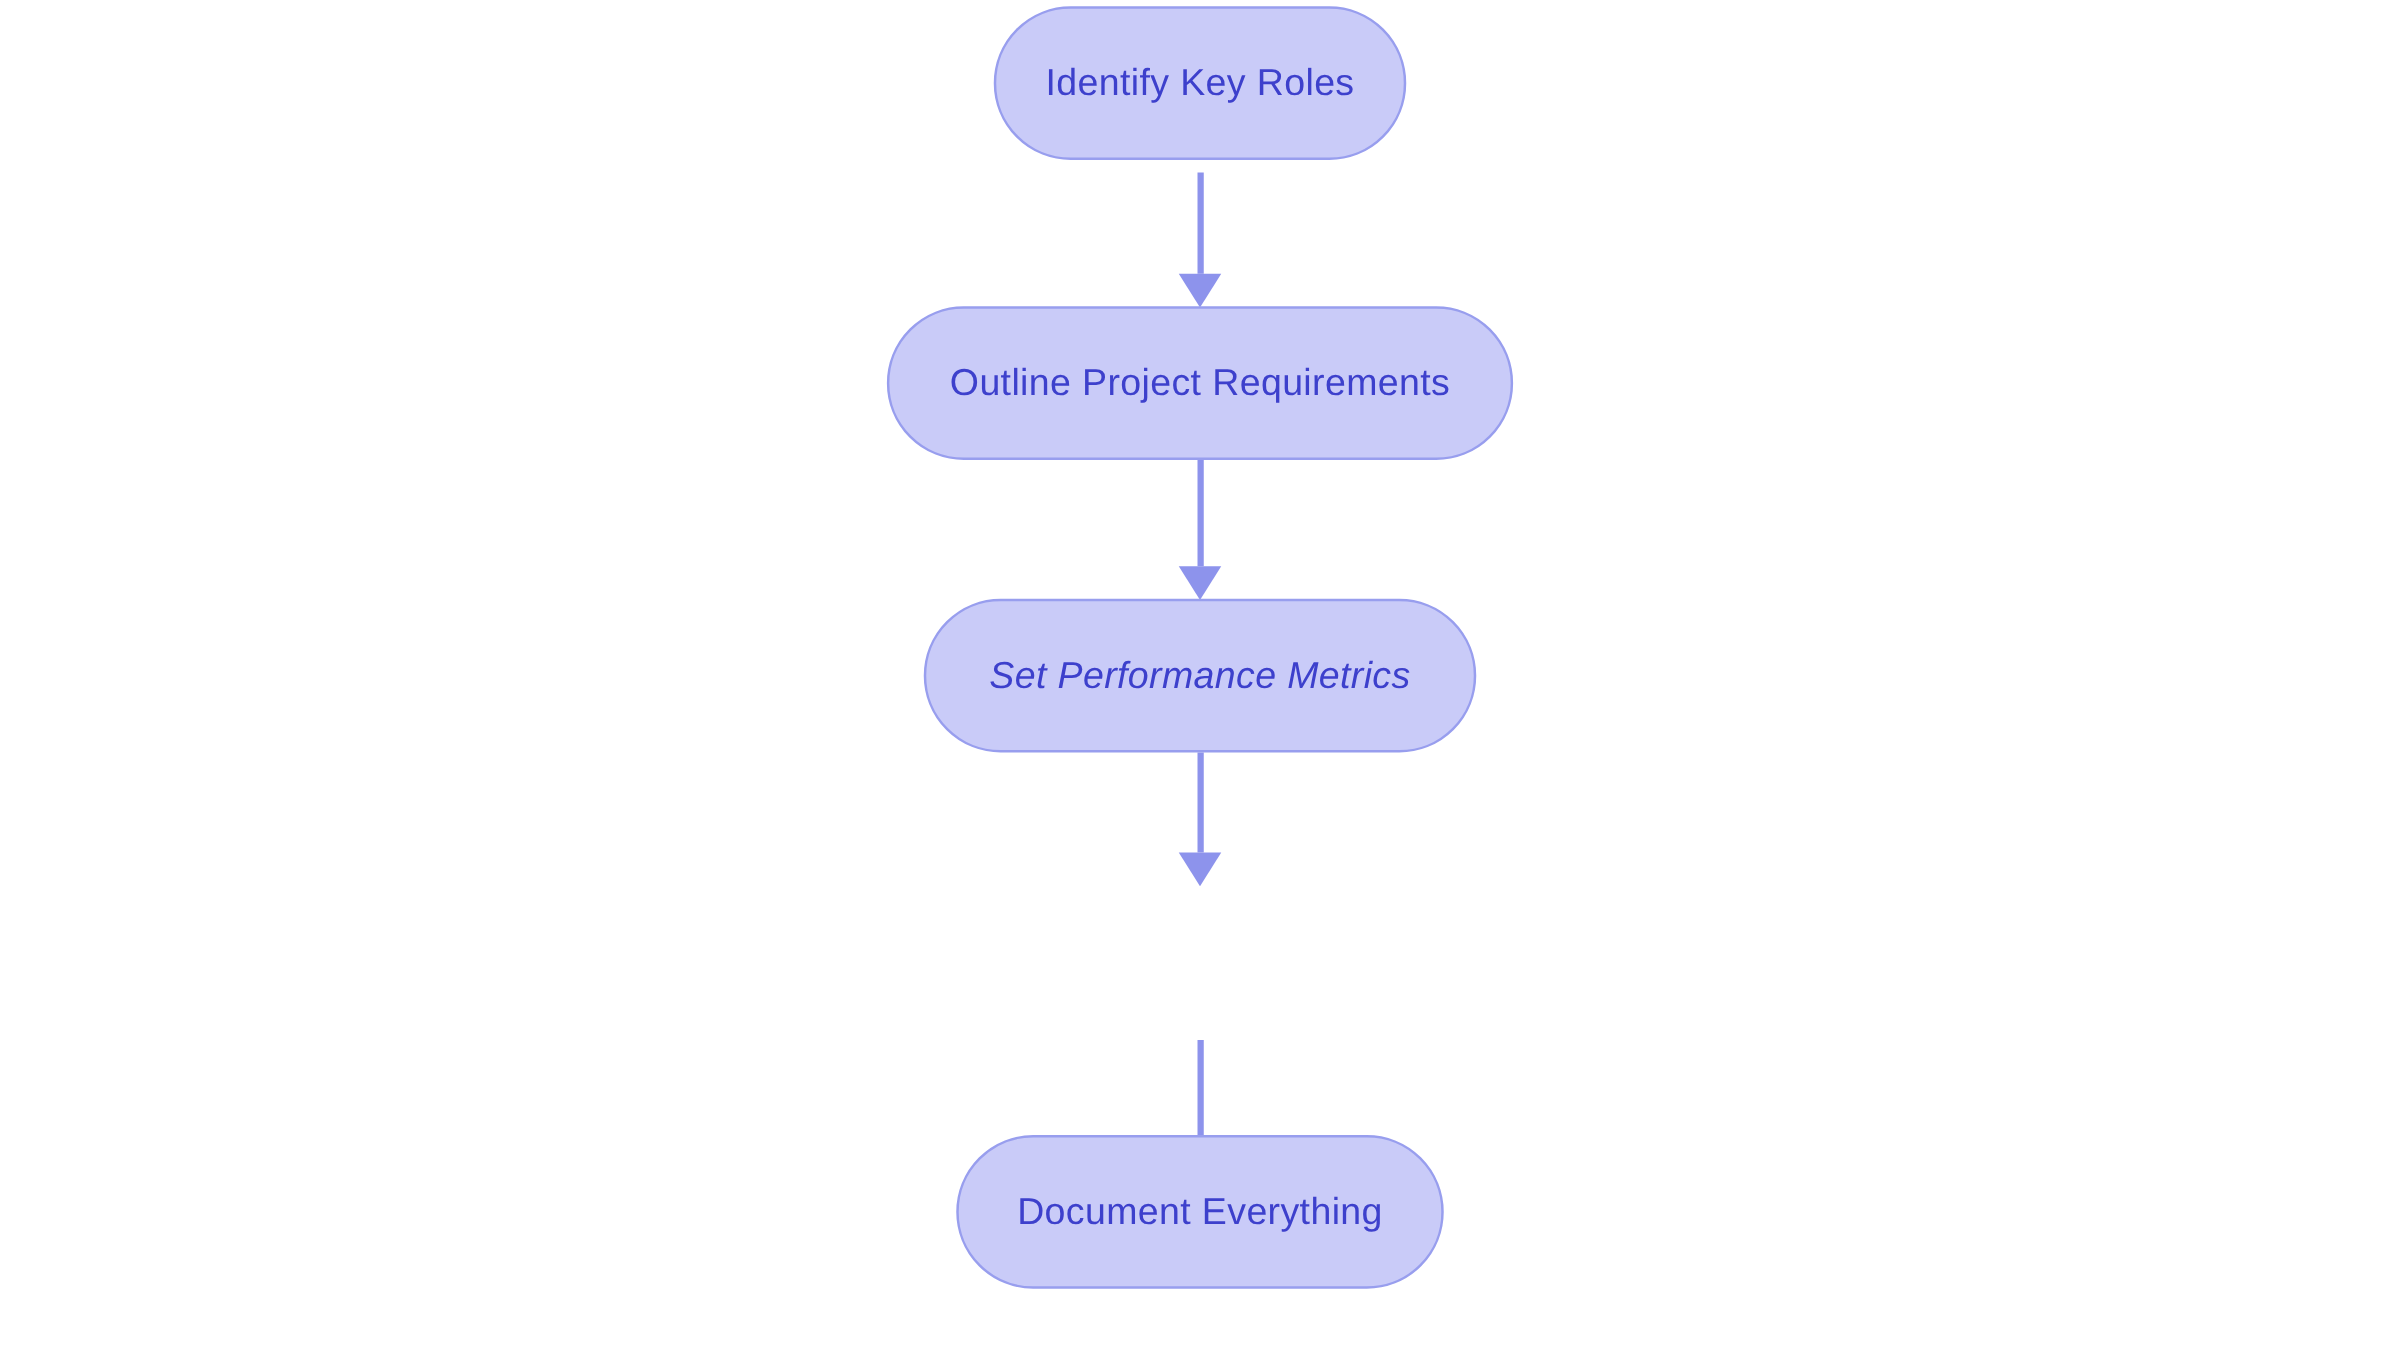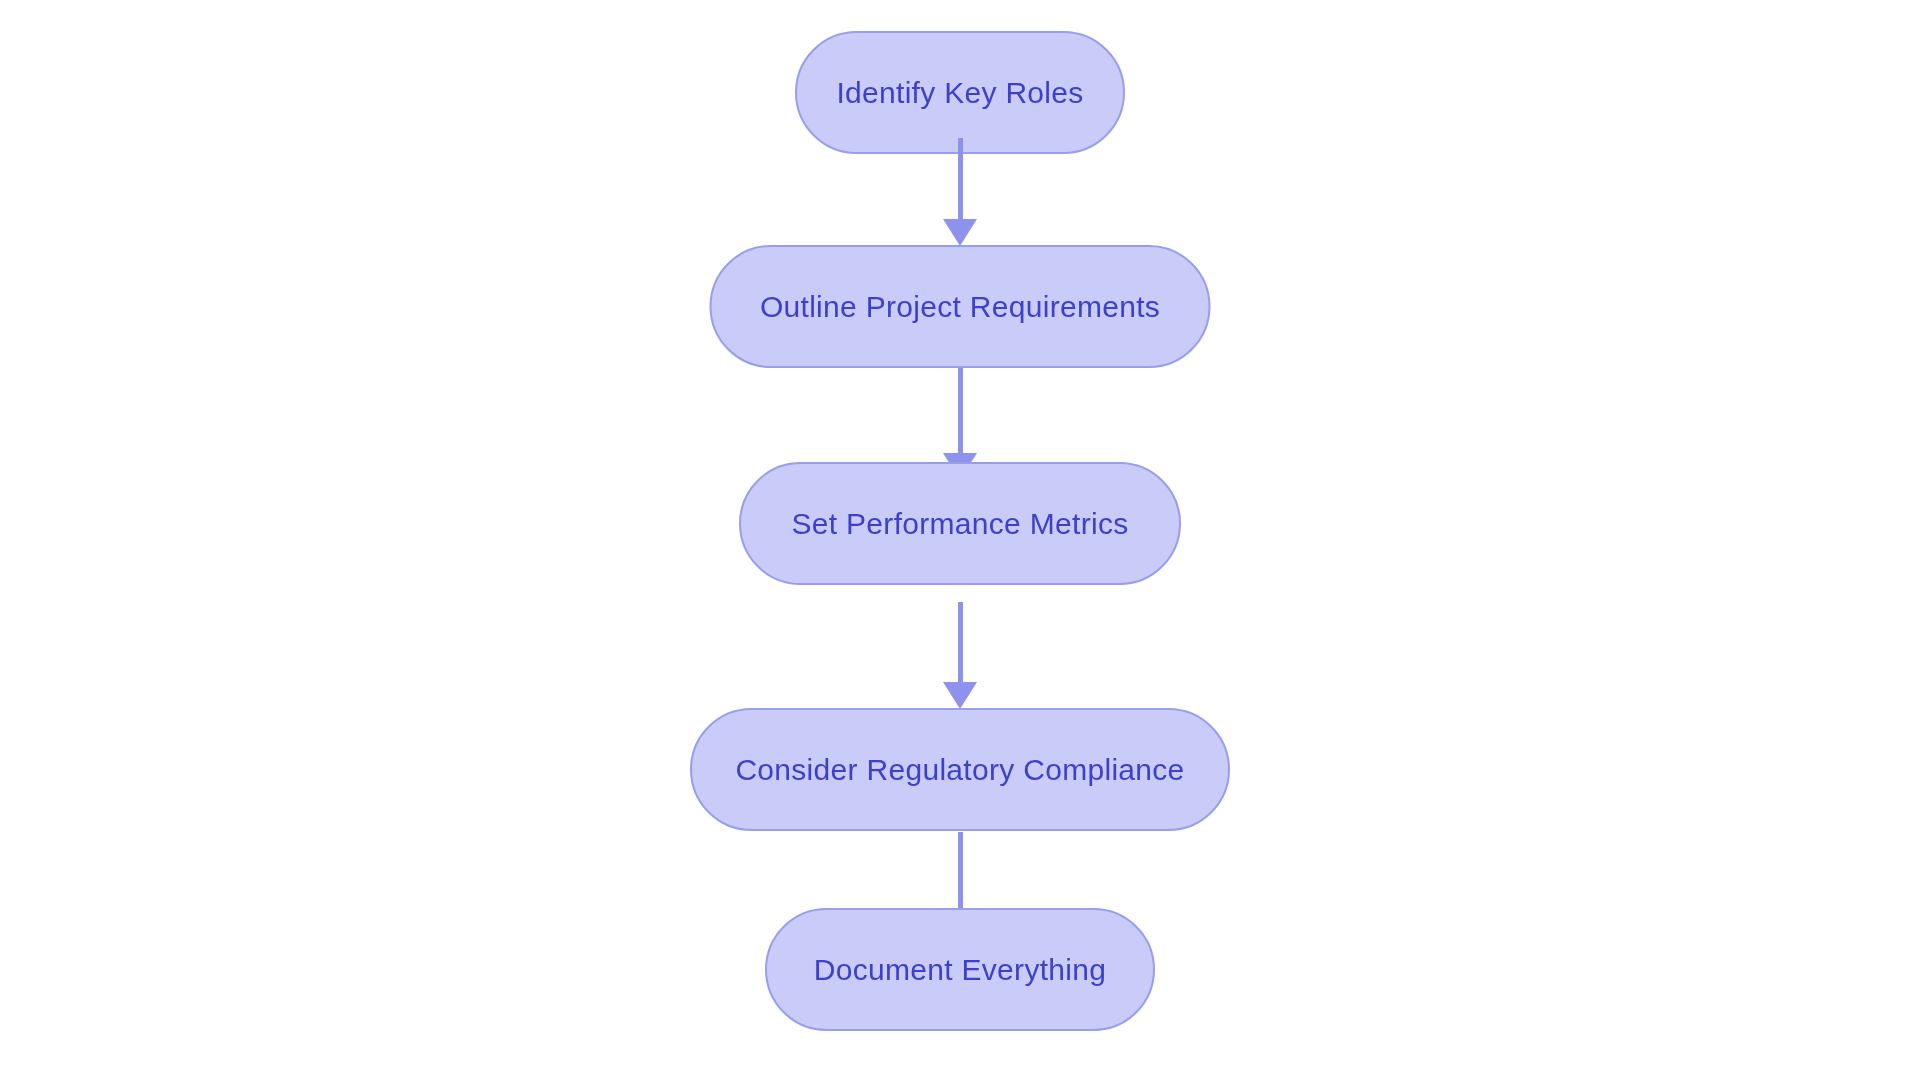--- a/index.html
+++ b/index.html
@@ -34,23 +34,23 @@
     display: flex;
     align-items: center;
     justify-content: center;
     color: var(--node-text);
     font-size: 30px;
     font-weight: 400;
     letter-spacing: 0.3px;
     white-space: nowrap;
     text-align: center;
   }
-  .node-1 { top: 31px;  width: 330px; justify-content: center; }
+  .node-1 { top: 5px;  width: 330px; justify-content: center; }
   .node-2 { top: 245px; width: 501px; text-align: center; }
-  .node-3 { top: 462px; width: 442px; }
+  .node-3 { top: 479px; width: 442px; font-style: italic; }
   .node-4 { top: 708px; width: 540px; }
   .node-5 { top: 908px; width: 390px; }
 
   .flow-arrow {
     position: absolute;
     left: 50%;
     transform: translateX(-50%);
     width: 34px;
     display: flex;
     flex-direction: column;
@@ -99,23 +99,20 @@
 
   <div class="flow-node node-3">
     <span>Set Performance Metrics</span>
   </div>
 
   <div class="flow-arrow arrow-3">
     <div class="arrow-stem"></div>
     <div class="arrow-head"></div>
   </div>
 
-  <div class="flow-node node-4">
-    <span>Consider Regulatory Compliance</span>
-  </div>
 
   <div class="flow-arrow arrow-4">
     <div class="arrow-stem"></div>
     <div class="arrow-head"></div>
   </div>
 
   <div class="flow-node node-5">
     <span>Document Everything</span>
   </div>
 

